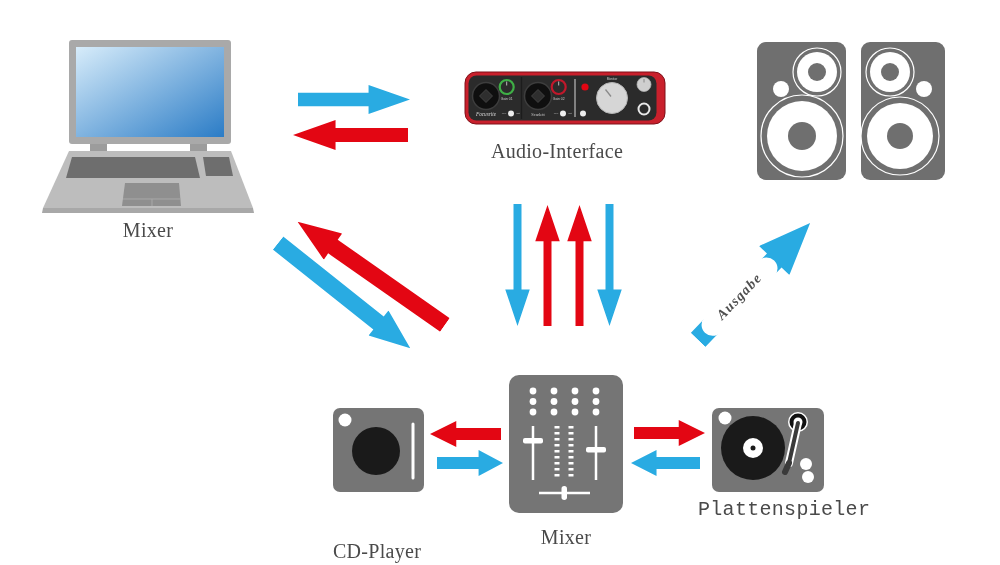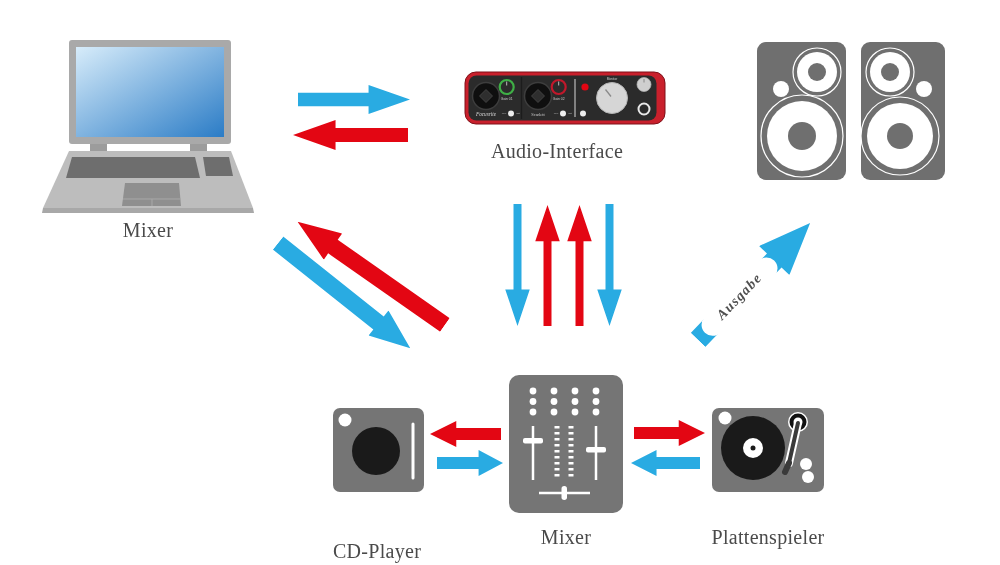--- a/index.html
+++ b/index.html
@@ -159,21 +159,21 @@
   <circle cx="43" cy="42" r="2.5" style="fill:var(--vinyl-black,#1a1a1a)"></circle>
   <circle cx="15" cy="12" r="6.5" fill="#ffffff"></circle>
   <circle cx="88" cy="16" r="10" fill="#ffffff"></circle>
   <circle cx="88" cy="16" r="6.5" fill="none" stroke="#111111" stroke-width="4"></circle>
   <line x1="88" y1="17" x2="79" y2="57" stroke="#ffffff" stroke-width="8" stroke-linecap="round"></line>
   <line x1="88" y1="17" x2="79" y2="57" stroke="#3a3a3a" stroke-width="4" stroke-linecap="round"></line>
   <line x1="79" y1="57" x2="75" y2="66" stroke="#3a3a3a" stroke-width="6" stroke-linecap="round"></line>
   <circle cx="96" cy="58" r="6" fill="#ffffff"></circle>
   <circle cx="98" cy="71" r="6" fill="#ffffff"></circle>
 </svg>
-<div class="label" style="left:698px;top:526px;width:140px;">Plattenspieler</div>
+<div class="label" style="left:698px;top:498px;width:140px;font-family:Liberation Mono, monospace;">Plattenspieler</div>
 
 <div class="arrow blue arr-right" style="left:298px;top:85px;width:112px;height:29px;"></div>
 <div class="arrow red arr-left" style="left:293px;top:120px;width:115px;height:30px;"></div>
 
 <div class="arrow blue arr-down" style="left:505px;top:204px;width:25px;height:122px;"></div>
 <div class="arrow red arr-up" style="left:535px;top:205px;width:25px;height:121px;"></div>
 <div class="arrow red arr-up" style="left:567px;top:205px;width:25px;height:121px;"></div>
 <div class="arrow blue arr-down" style="left:597px;top:204px;width:25px;height:122px;"></div>
 
 <div class="arrow red arr-right-long diag" style="left:445px;top:309px;width:180px;height:32px;transform:rotate(-145deg);"></div>

